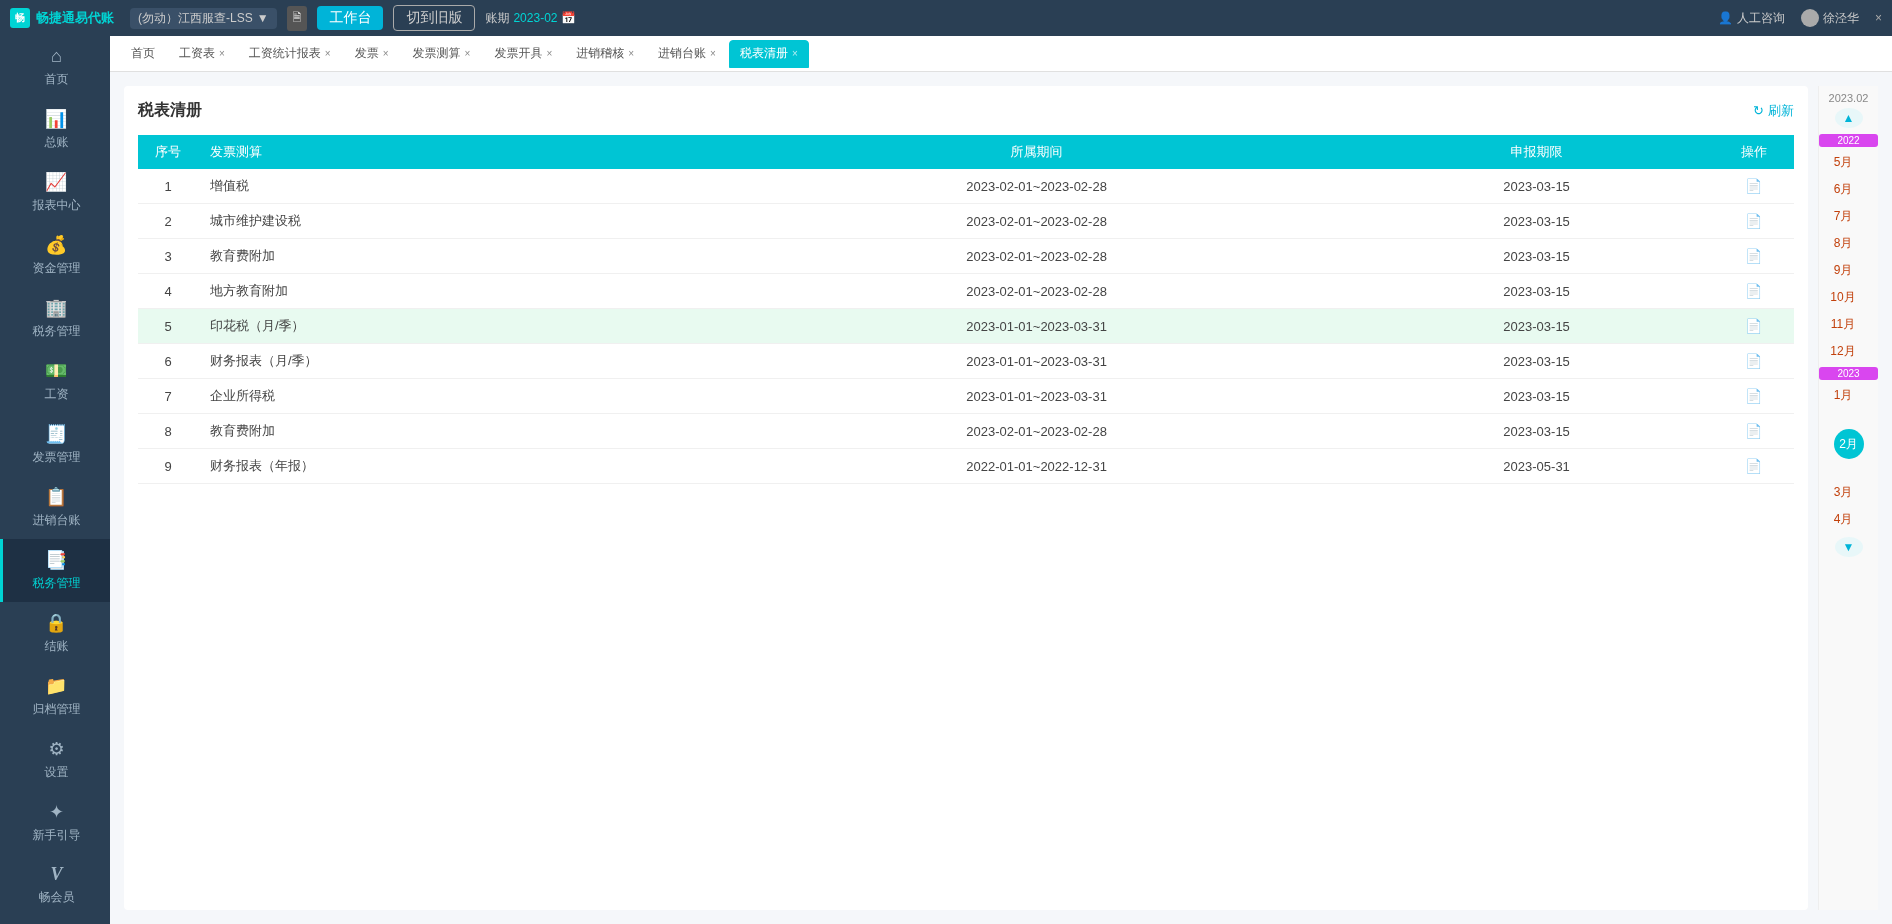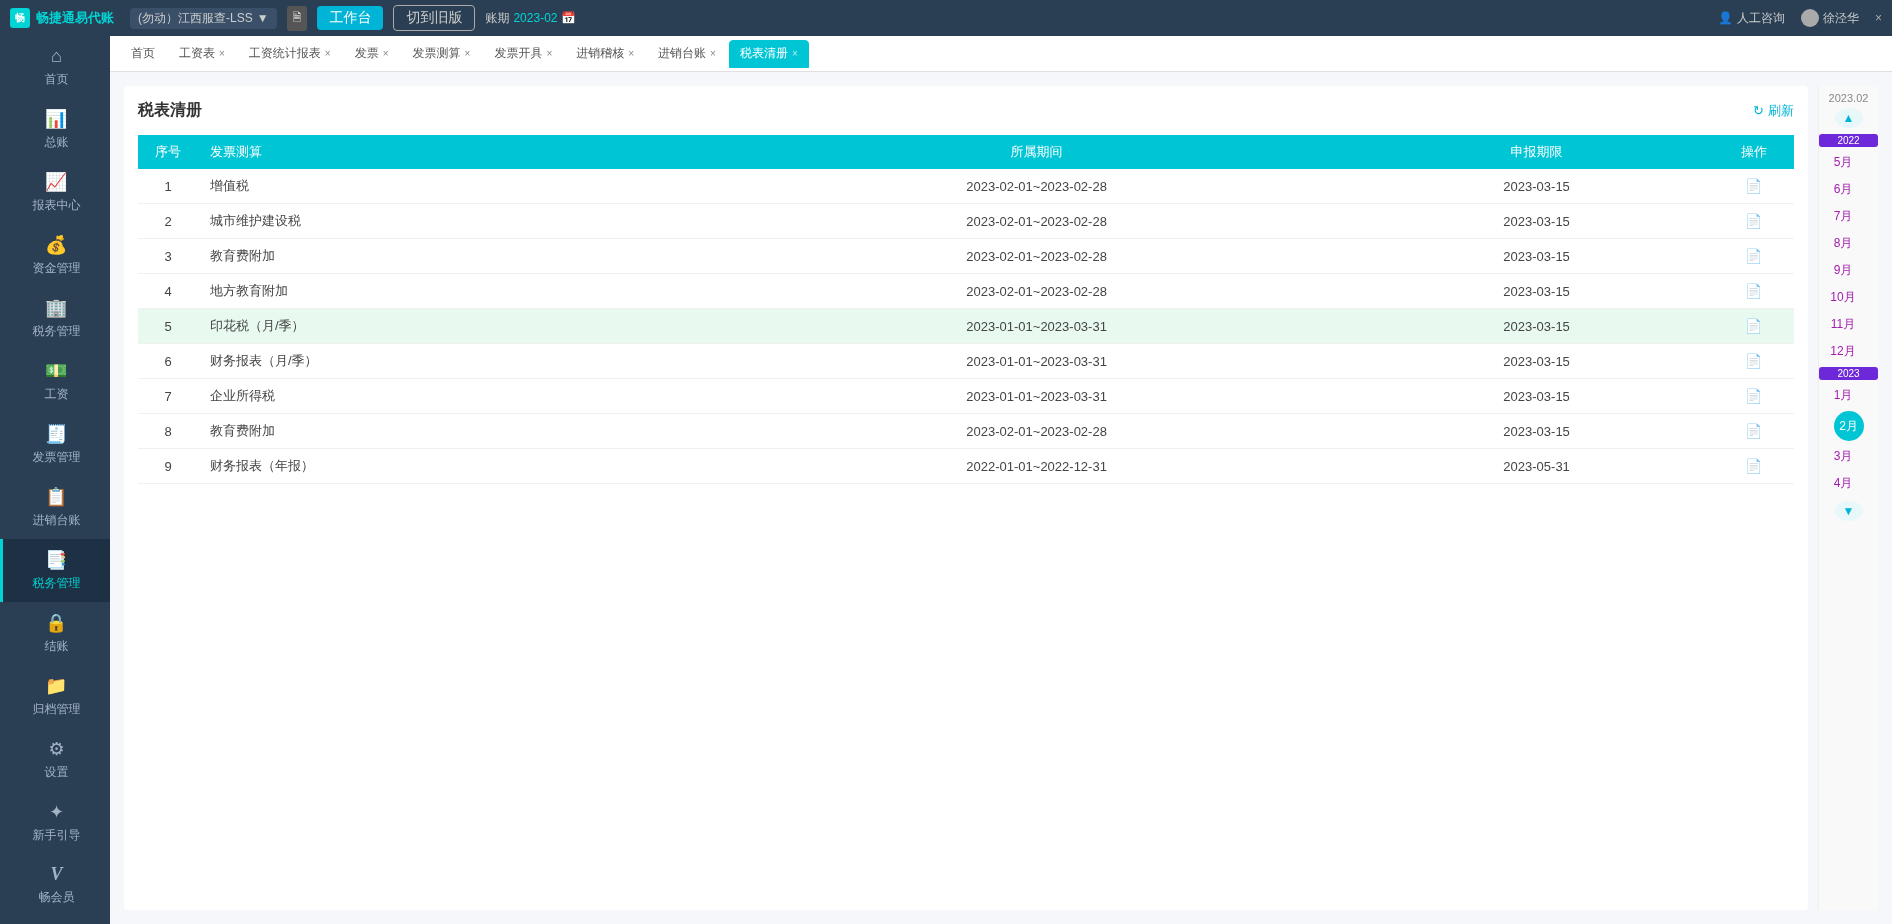--- a/index.html
+++ b/index.html
@@ -290,39 +290,38 @@
       cursor: pointer;
       color: #00b4d8;
       margin-top: 4px;
     }
     .calendar-item {
       width: 48px;
       padding: 5px 4px;
       text-align: center;
       cursor: pointer;
       border-radius: 3px;
-      color: #a21caf;
+      color: #c2410c;
       font-size: 12px;
     }
     .calendar-item.active-month {
       background: #00c5d4;
       color: white;
       border-radius: 50%;
       width: 30px;
       height: 30px;
       display: flex;
       align-items: center;
       justify-content: center;
-      margin: 2px auto;
-      font-family: Liberation Mono, monospace;
+      margin: 20px auto;
     }
     .calendar-year-label {
       font-size: 10px;
       color: white;
-      background: #6d28d9;
+      background: #d946ef;
       padding: 1px 6px;
       border-radius: 3px;
       text-align: center;
       margin: 2px 0;
     }
   </style>
 </head>
 <body>
 
 <div class="top-header">

